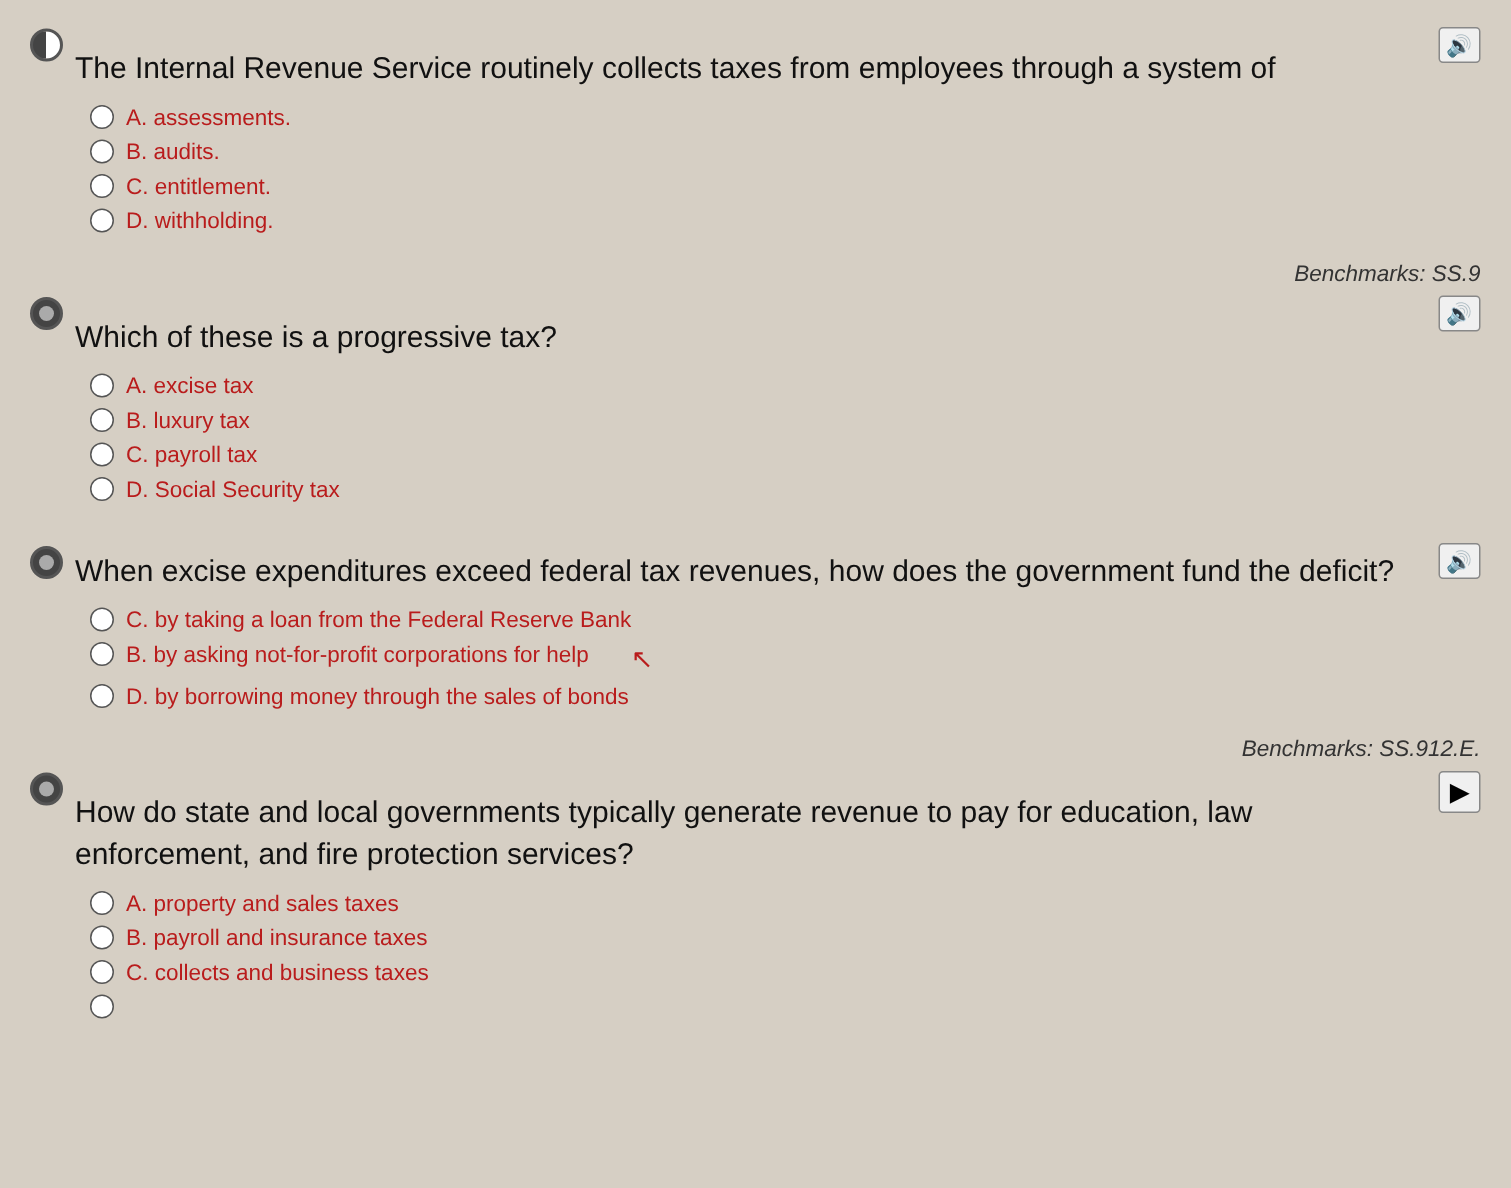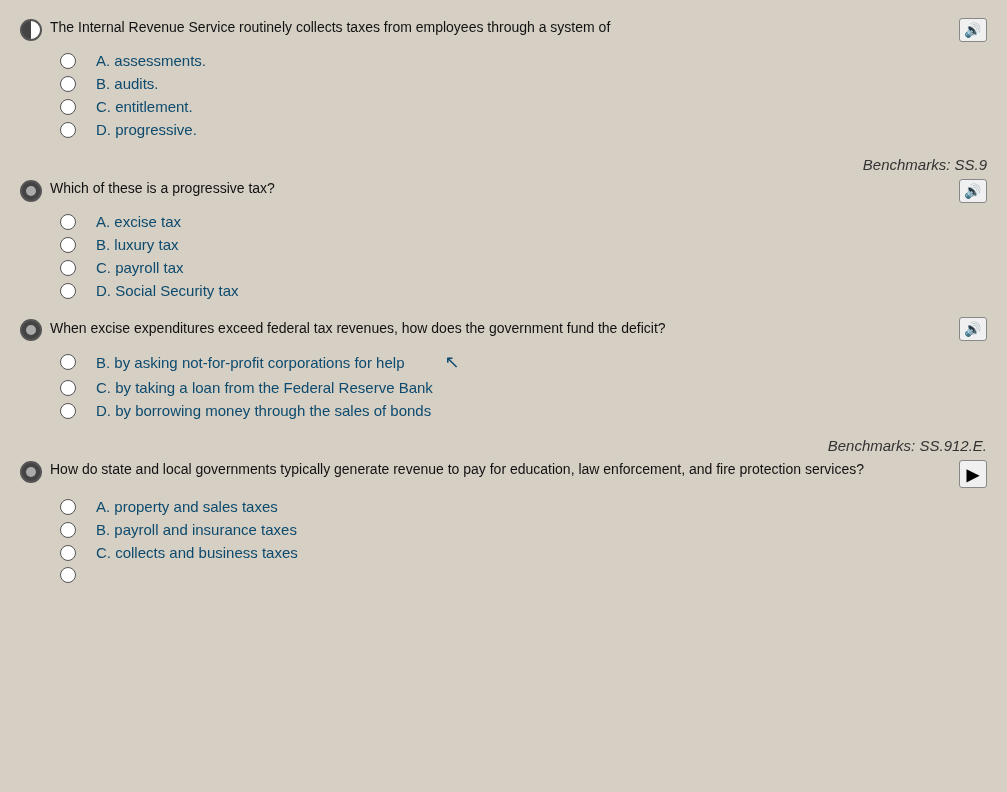--- a/index.html
+++ b/index.html
@@ -37,24 +37,25 @@
       flex-shrink: 0;
       margin-top: 1px;
     }
     .question-icon.filled {
       background: #444;
     }
     .question-icon.half {
       background: linear-gradient(to right, #444 50%, white 50%);
     }
     .question-text {
-      font-size: 14px;
+      font-size: 20px;
       color: #111;
       flex: 1;
       line-height: 1.4;
+      margin-top: 14px;
     }
     .audio-btn {
       display: inline-flex;
       align-items: center;
       justify-content: center;
       width: 28px;
       height: 24px;
       border: 1px solid #888;
       background: #f0f0f0;
       border-radius: 3px;
@@ -63,24 +64,23 @@
       font-size: 14px;
     }
     .options-list {
       margin-left: 40px;
       display: flex;
       flex-direction: column;
       gap: 6px;
     }
     .option-item {
       display: flex;
-      align-items: center;
-      gap: 20px;
+      gap: 8px;
       font-size: 15px;
-      color: #0c4a6e;
+      color: #b91c1c;
     }
     .radio-circle {
       width: 16px;
       height: 16px;
       border-radius: 50%;
       border: 1.5px solid #555;
       background: white;
       flex-shrink: 0;
     }
     .benchmark {
@@ -130,21 +130,21 @@
       <div class="option-item">
         <div class="radio-circle"></div>
         <span>B. audits.</span>
       </div>
       <div class="option-item">
         <div class="radio-circle"></div>
         <span>C. entitlement.</span>
       </div>
       <div class="option-item">
         <div class="radio-circle"></div>
-        <span>D. progressive.</span>
+        <span>D. withholding.</span>
       </div>
     </div>
   </div>
 
   <div class="benchmark">Benchmarks: SS.9</div>
 
   <div class="question-block">
     <div class="question-header">
       <div class="question-icon filled">
         <div style="width:10px;height:10px;border-radius:50%;background:#aaa;"></div>
@@ -181,26 +181,26 @@
         <div style="width:10px;height:10px;border-radius:50%;background:#aaa;"></div>
       </div>
       <span class="question-text">When excise expenditures exceed federal tax revenues, how does the government fund the deficit?</span>
       <button class="audio-btn">
         <span>🔊</span>
       </button>
     </div>
     <div class="options-list">
       <div class="option-item">
         <div class="radio-circle"></div>
+        <span>C. by taking a loan from the Federal Reserve Bank</span>
+      </div>
+      <div class="option-item">
+        <div class="radio-circle"></div>
         <span>B. by asking not-for-profit corporations for help</span>
         <span class="cursor-icon">↖</span>
-      </div>
-      <div class="option-item">
-        <div class="radio-circle"></div>
-        <span>C. by taking a loan from the Federal Reserve Bank</span>
       </div>
       <div class="option-item">
         <div class="radio-circle"></div>
         <span>D. by borrowing money through the sales of bonds</span>
       </div>
     </div>
   </div>
 
   <div class="benchmark">Benchmarks: SS.912.E.</div>
 

